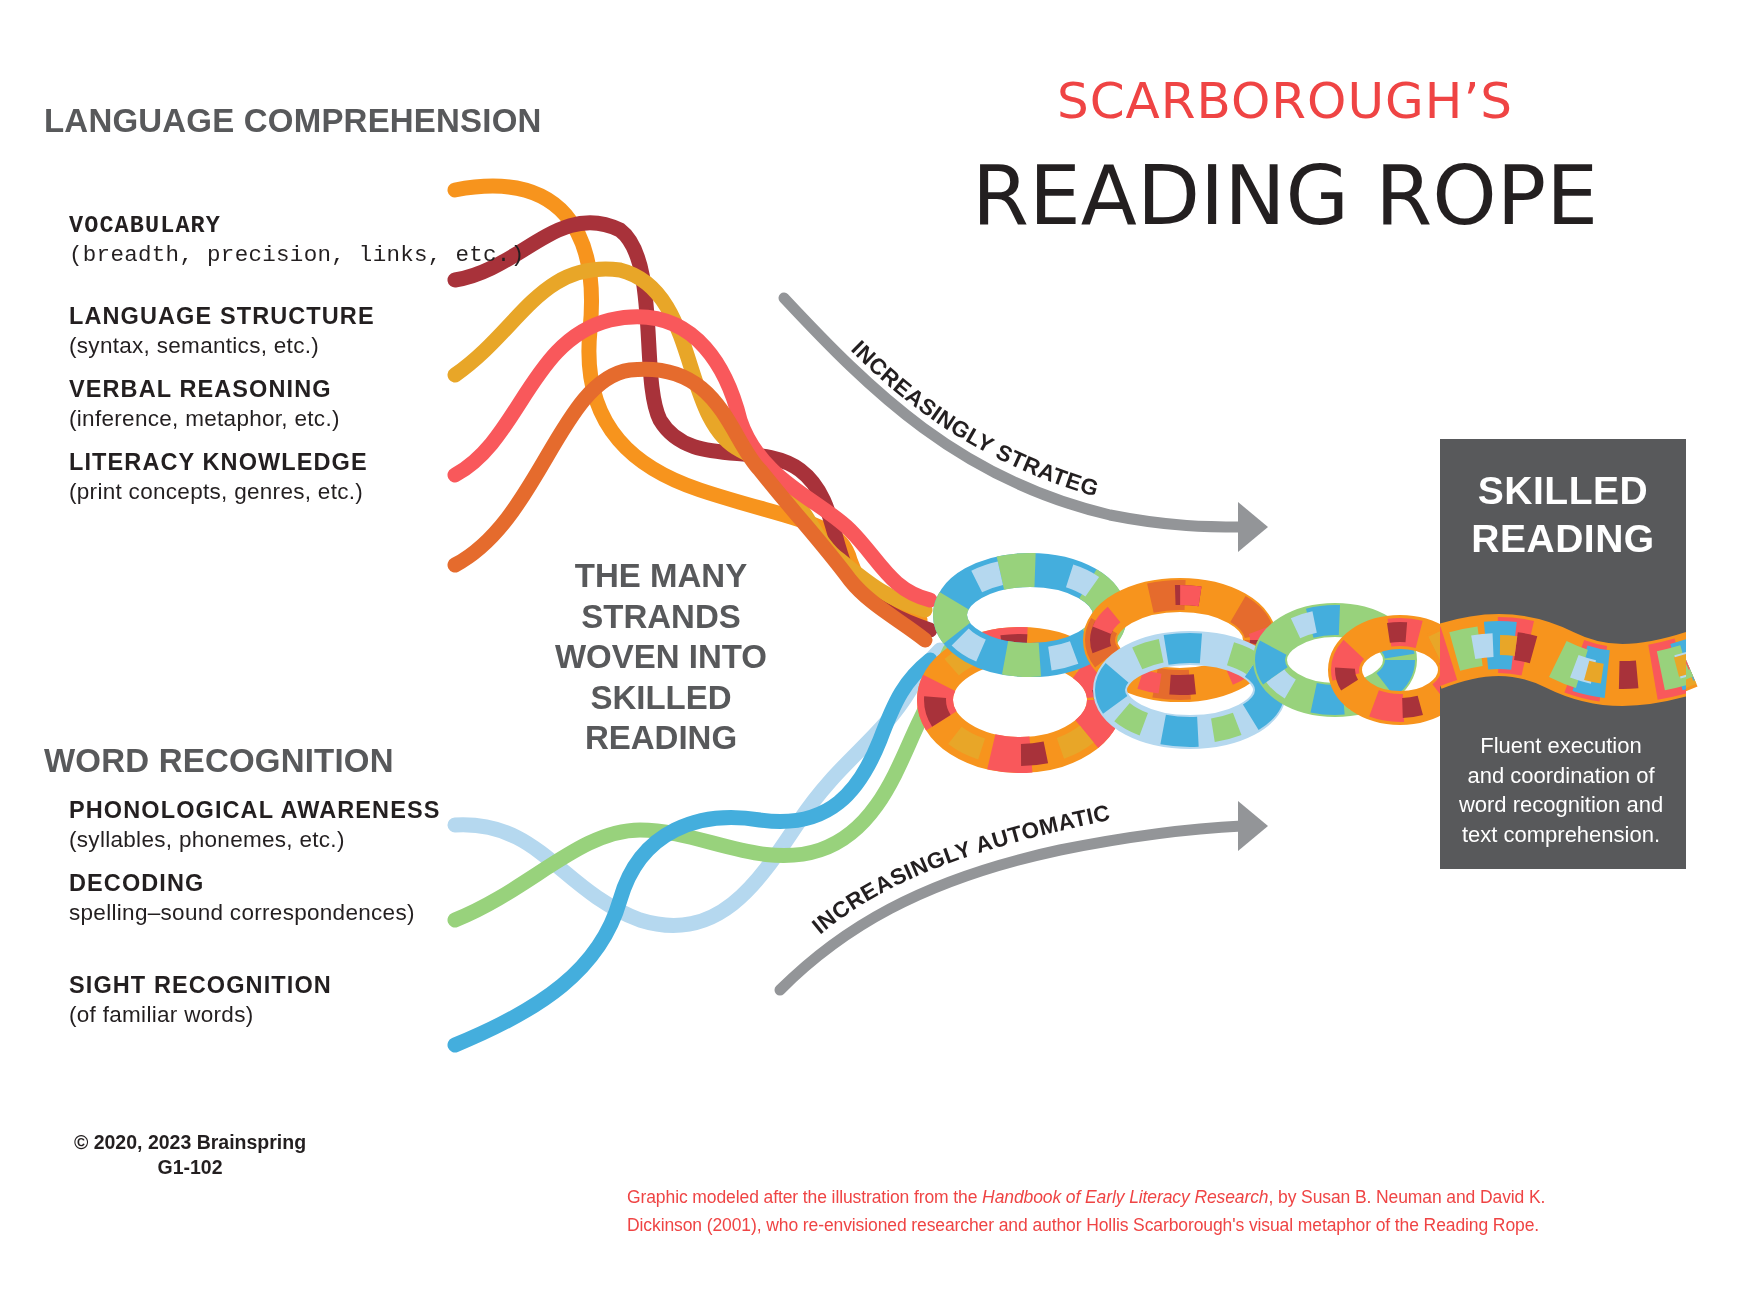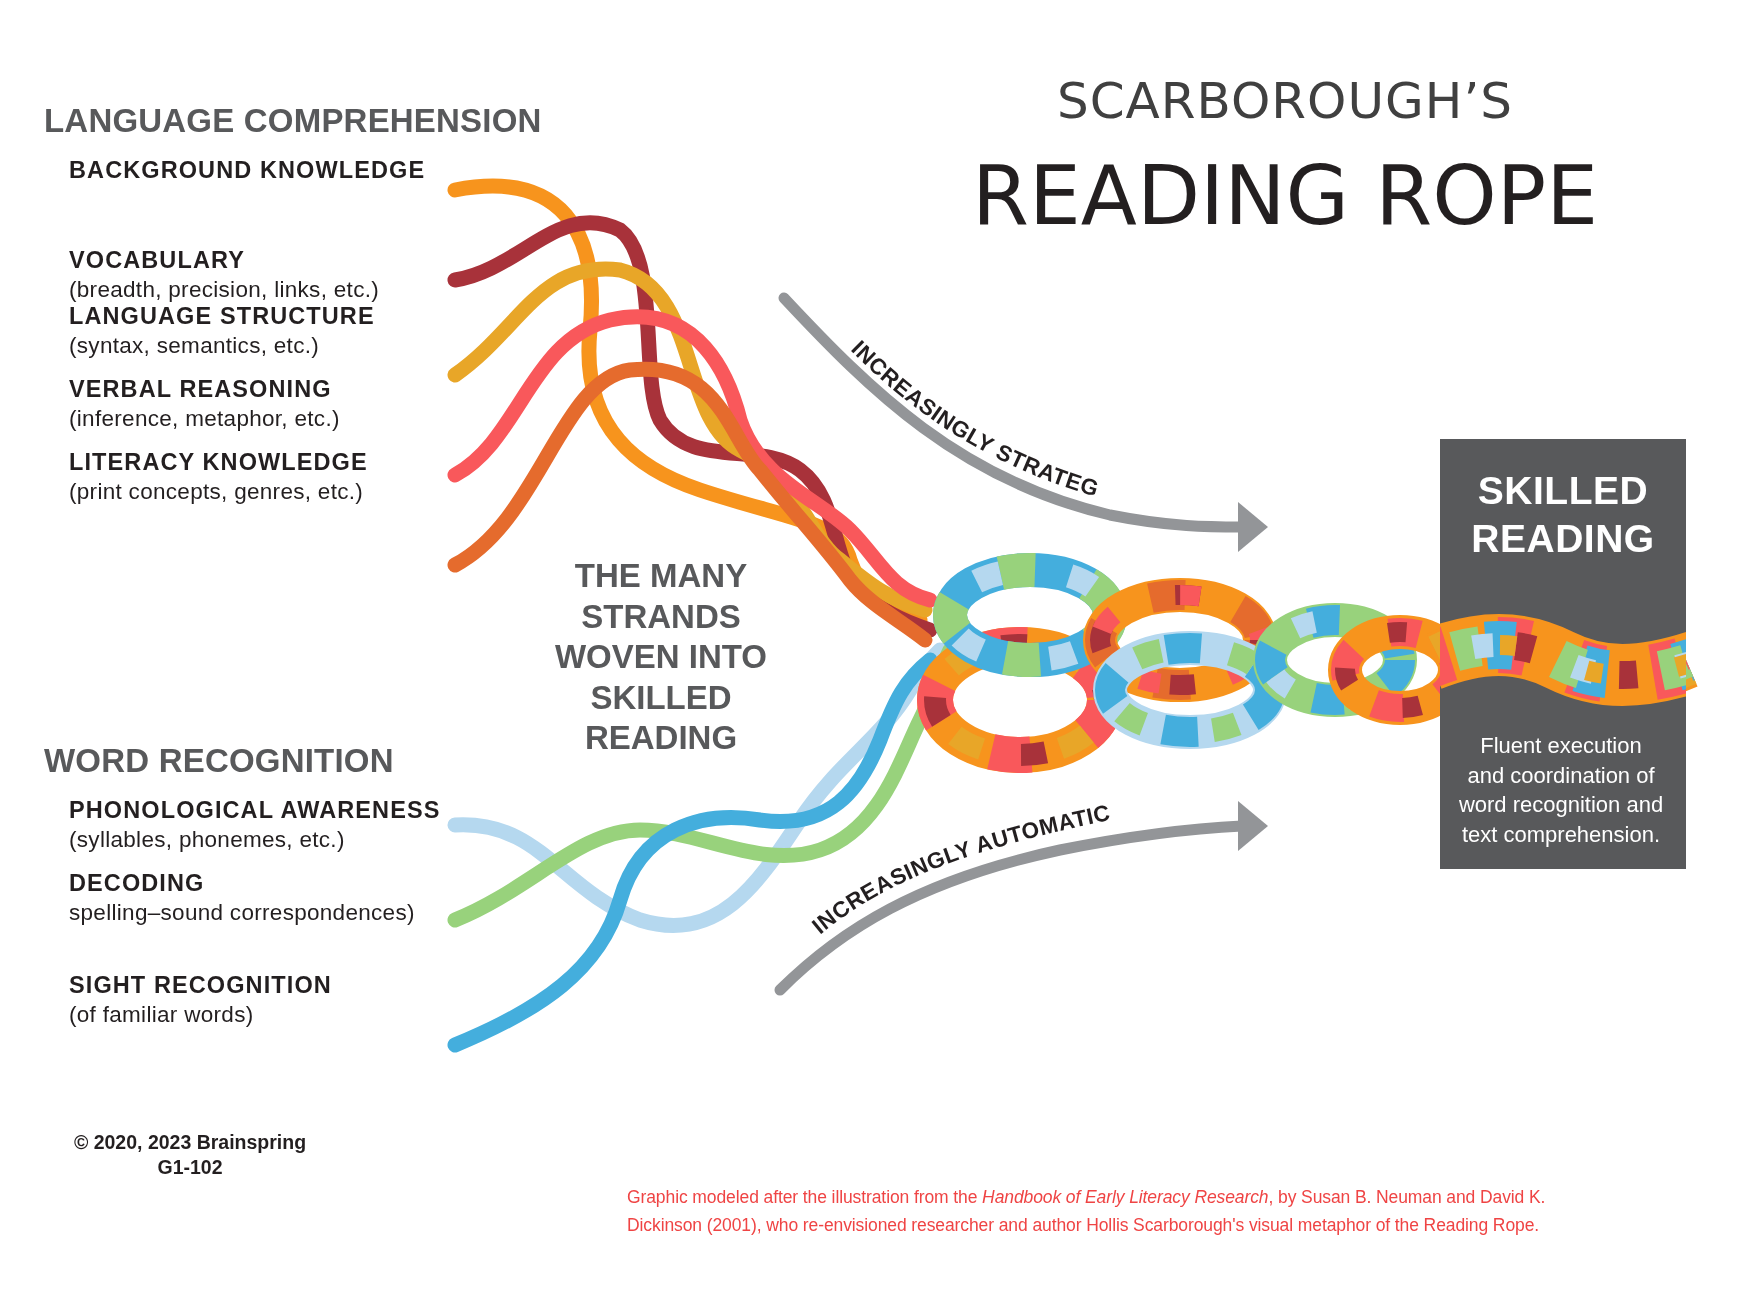--- a/index.html
+++ b/index.html
@@ -4,21 +4,21 @@
   <style>
     html, body { margin: 0; padding: 0; background: #ffffff; }
     body { width: 1750px; height: 1300px; position: relative; overflow: hidden; font-family: "Liberation Sans", sans-serif; }
     .abs { position: absolute; }
 
     .section-heading { font-weight: bold; color: #58595b; font-size: 33px; letter-spacing: 0.2px; white-space: nowrap; }
     .item { position: absolute; left: 69px; }
     .item-title { font-weight: bold; color: #231f20; font-size: 23.5px; letter-spacing: 1.1px; line-height: 30px; white-space: nowrap; }
     .item-desc { color: #231f20; font-size: 22.5px; line-height: 29px; white-space: nowrap; letter-spacing: 0.3px; }
 
-    .title-small { font-family: "DejaVu Sans", sans-serif; color: #404040; font-size: 50px; letter-spacing: 1px; text-align: center; width: 700px; white-space: nowrap; }
+    .title-small { font-family: "DejaVu Sans", sans-serif; color: #ef4444; font-size: 50px; letter-spacing: 1px; text-align: center; width: 700px; white-space: nowrap; }
     .title-big { font-family: "DejaVu Sans", sans-serif; color: #231f20; font-size: 82px; letter-spacing: 0px; text-align: center; width: 760px; white-space: nowrap; }
 
     .mid-text { color: #58595b; font-weight: bold; font-size: 33px; line-height: 40.5px; text-align: center; width: 260px; }
 
     .skilled-box { left: 1440px; top: 439px; width: 246px; height: 430px; background: #58595b; color: #ffffff; }
     .skilled-title { position: absolute; top: 28px; left: 0; width: 246px; text-align: center; font-weight: bold; font-size: 39px; line-height: 48px; letter-spacing: 0.5px; }
     .skilled-desc { position: absolute; top: 292px; left: 0; width: 242px; text-align: center; font-size: 22px; line-height: 29.5px; }
 
     .footer-copy { color: #231f20; font-weight: bold; font-size: 19.5px; line-height: 25px; text-align: center; width: 300px; }
     .citation { color: #ef4444; font-size: 17.5px; line-height: 28px; white-space: nowrap; letter-spacing: -0.1px; }
@@ -127,23 +127,22 @@
     <path d="M1430,660 C1480,640 1520,640 1560,660 C1600,680 1640,680 1700,660" fill="none" stroke="#E8A628" stroke-width="20" stroke-dasharray="16 75" stroke-dashoffset="110"></path>
   </g>
 </svg>
 
 <div class="abs title-small" style="left:935px; top:72px;">SCARBOROUGH’S</div>
 <div class="abs title-big" style="left:905px; top:148px;">READING ROPE</div>
 
 <div class="abs section-heading" style="left:44px; top:102px;">LANGUAGE COMPREHENSION</div>
 
 <div class="item" style="top:155px;">
-  <div class="item-title">BACKGROUND KNOWLEDGE</div>
 </div>
-<div class="item" style="top:245px;">
+<div class="item" style="top:211px;font-family:Liberation Mono, monospace;">
   <div class="item-title">VOCABULARY</div>
   <div class="item-desc">(breadth, precision, links, etc.)</div>
 </div>
 <div class="item" style="top:301px;">
   <div class="item-title">LANGUAGE STRUCTURE</div>
   <div class="item-desc">(syntax, semantics, etc.)</div>
 </div>
 <div class="item" style="top:374px;">
   <div class="item-title">VERBAL REASONING</div>
   <div class="item-desc">(inference, metaphor, etc.)</div>

